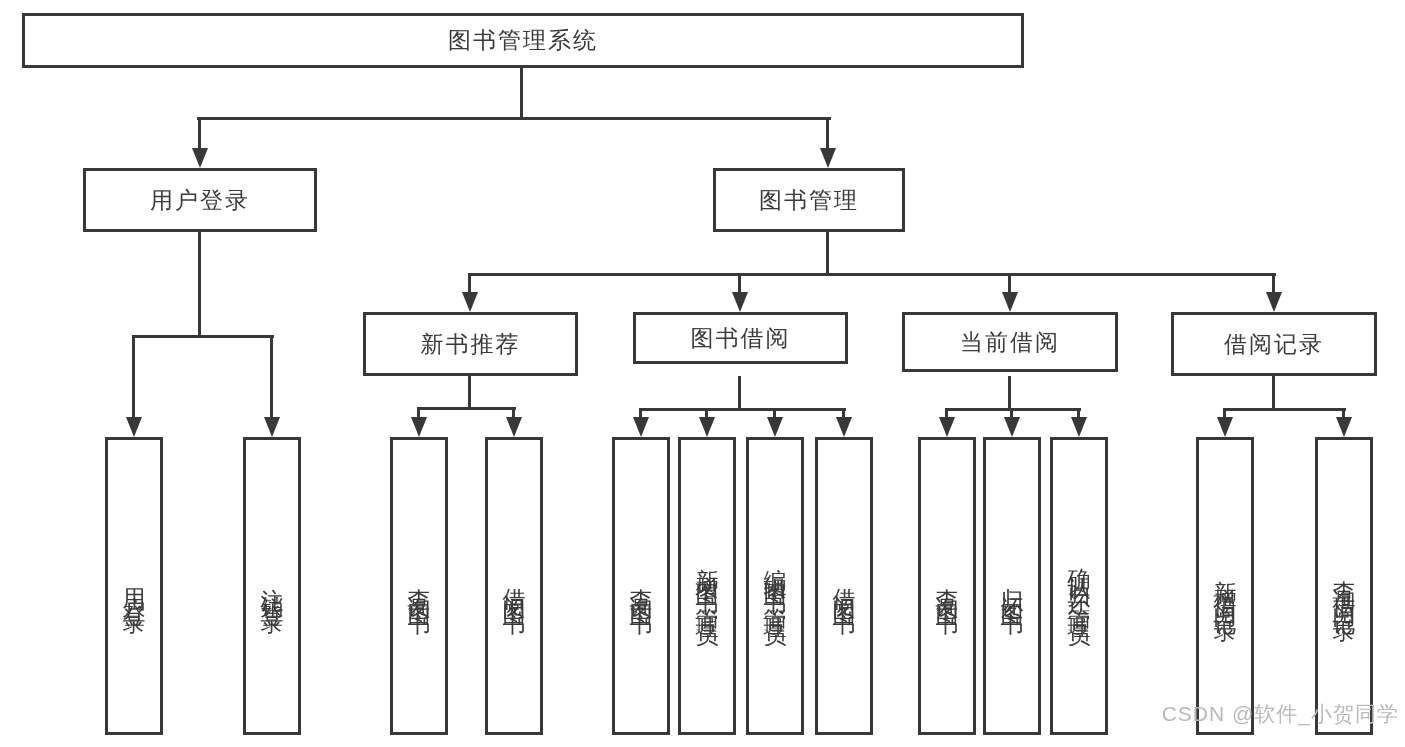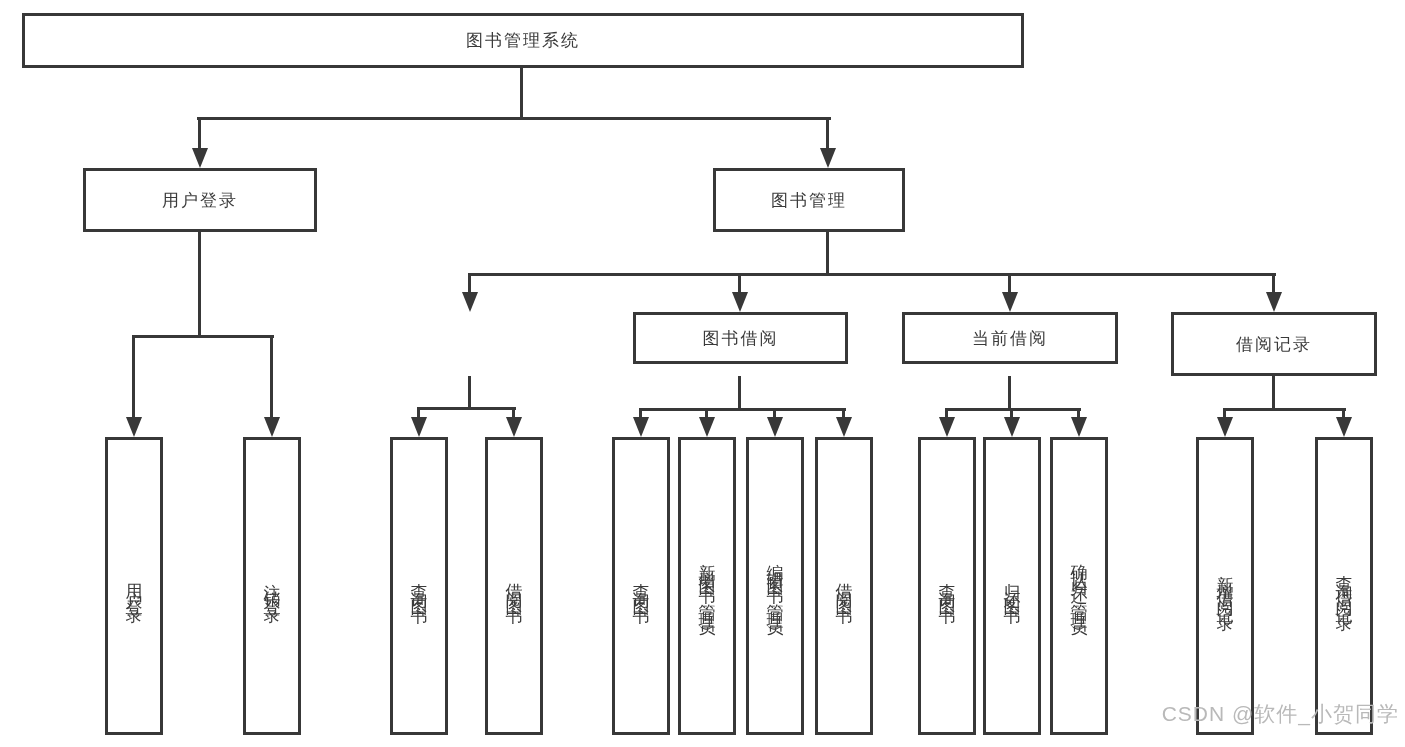--- a/index.html
+++ b/index.html
@@ -6,21 +6,21 @@
   .canvas {
     position:relative; width:1405px; height:747px; overflow:hidden;
     background:var(--bg-color,#ffffff);
     font-family:"Liberation Sans","DejaVu Sans",sans-serif;
     color:var(--text-color,#3a3a3a);
   }
   .node, .vnode {
     position:absolute; box-sizing:border-box; background:#ffffff;
     border:3px solid var(--line-color,#383838);
     display:flex; align-items:center; justify-content:center;
-    font-size:17px; color:var(--text-color,#3a3a3a);
+    font-size:23px; color:var(--text-color,#3a3a3a);
   }
   .node { letter-spacing:2px; }
   .vnode {
     writing-mode:vertical-rl; text-orientation:mixed;
     letter-spacing:8px; line-height:1;
   }
   .vl { position:absolute; width:3px; background:var(--line-color,#383838); }
   .hl { position:absolute; height:3px; background:var(--line-color,#383838); }
   .arrow {
     position:absolute; width:0; height:0;
@@ -36,22 +36,23 @@
 </head>
 <body>
 
 <div class="canvas">
 
   <div class="node" style="left:22px; top:13px; width:1002px; height:55px">图书管理系统</div>
 
   <div class="node" style="left:83px; top:168px; width:234px; height:64px">用户登录</div>
   <div class="node" style="left:713px; top:168px; width:192px; height:64px">图书管理</div>
 
+  <div class="node" style="left:363px; top:312px; width:215px; height:64px">新书推荐</div>
   <div class="node" style="left:633px; top:312px; width:215px; height:52px">图书借阅</div>
-  <div class="node" style="left:902px; top:312px; width:216px; height:52px">当前借阅</div>
+  <div class="node" style="left:902px; top:312px; width:216px; height:60px">当前借阅</div>
   <div class="node" style="left:1171px; top:312px; width:206px; height:64px">借阅记录</div>
 
   <div class="vnode" style="left:105px; top:437px; width:58px; height:298px">用户登录</div>
   <div class="vnode" style="left:243px; top:437px; width:58px; height:298px">注销登录</div>
 
   <div class="vnode" style="left:390px; top:437px; width:58px; height:298px">查询图书</div>
   <div class="vnode" style="left:485px; top:437px; width:58px; height:298px">借阅图书</div>
 
   <div class="vnode" style="left:612px; top:437px; width:58px; height:298px">查询图书</div>
   <div class="vnode" style="left:678px; top:437px; width:58px; height:298px">新增图书（管理员）</div>

